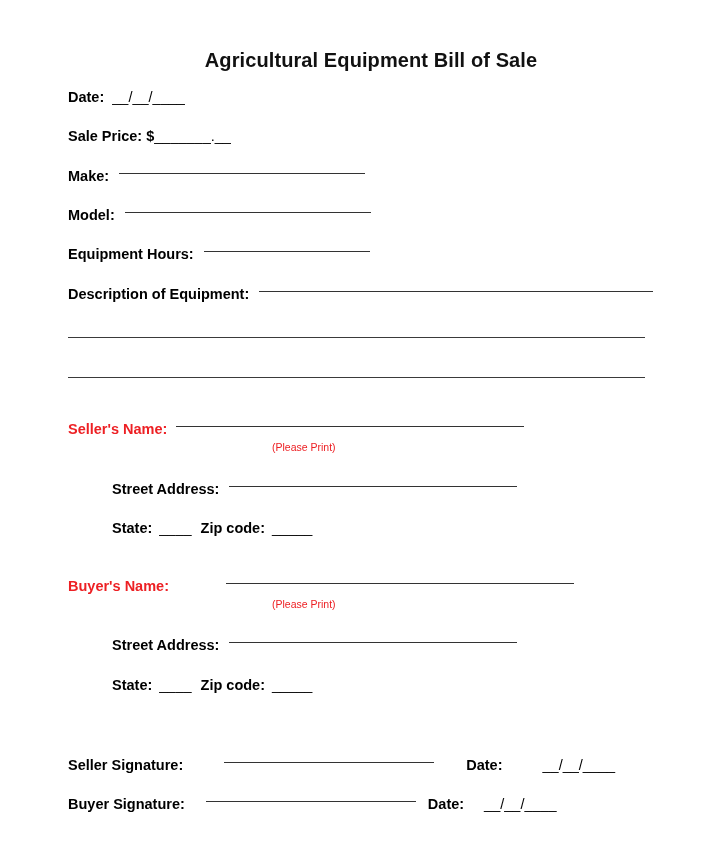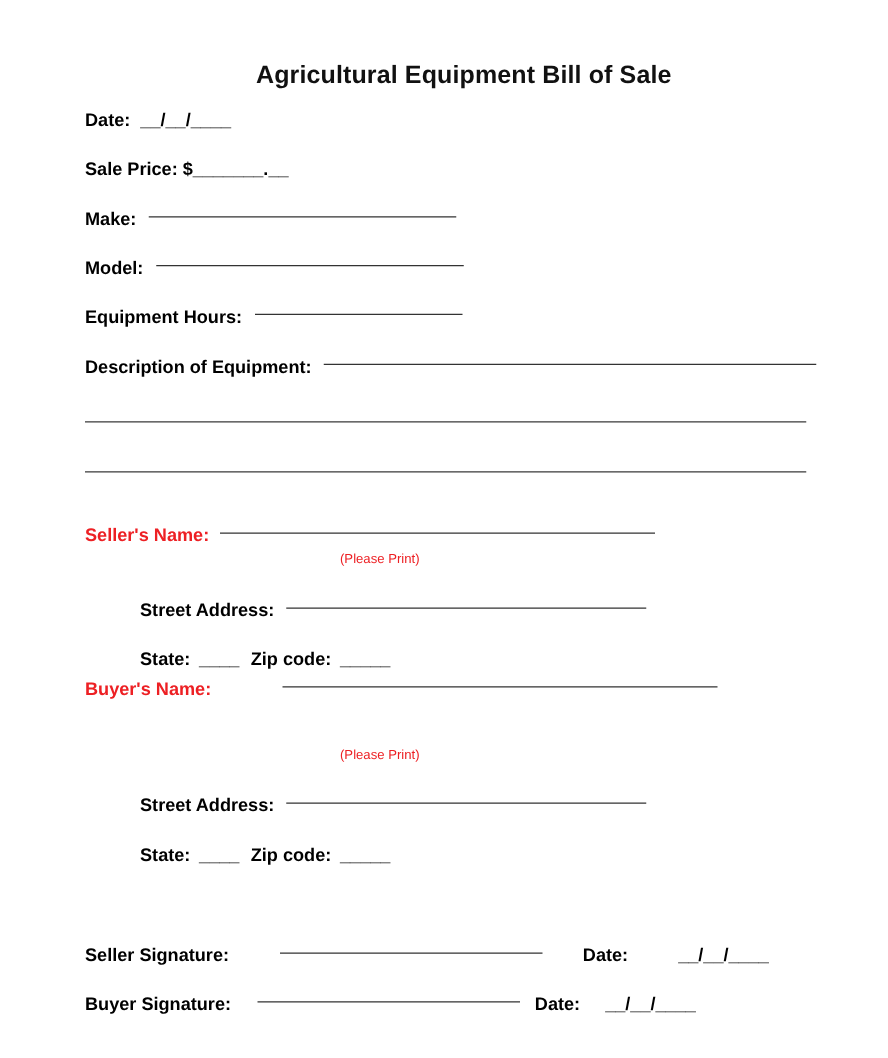--- a/index.html
+++ b/index.html
@@ -41,21 +41,21 @@
     display: flex;
     align-items: center;
     font-size: 14.5px;
     font-weight: bold;
     white-space: nowrap;
   }
   .field .lbl { color: inherit; }
 
   
   .ublank {
-    font-weight: bold;
+    font-weight: normal;
     letter-spacing: 0px;
   }
 
   
   .rule {
     display: inline-block;
     border-bottom: 1.6px solid #333333;
     height: 0;
     position: relative;
     top: -3px;
@@ -132,21 +132,21 @@
     <span class="rule" style="width:288px; margin-left:10px;"></span>
   </div>
 
   <div class="field" style="left:112px; top:520px;">
     <span class="indent-label">State:</span>
     <span class="ublank" style="margin-left:7px;">____</span>
     <span class="indent-label" style="margin-left:9px;">Zip code:</span>
     <span class="ublank" style="margin-left:7px;">_____</span>
   </div>
 
-  <div class="field red" style="left:68px; top:544px;gap:48px;">
+  <div class="field red" style="left:68px; top:578px;gap:48px;">
     <span class="lbl">Buyer's Name:</span>
     <span class="rule" style="width:348px; margin-left:9px;"></span>
   </div>
   <div class="please-print" style="left:272px; top:598px;">(Please Print)</div>
 
   <div class="field" style="left:112px; top:637px;">
     <span class="indent-label">Street Address:</span>
     <span class="rule" style="width:288px; margin-left:10px;"></span>
   </div>
 

